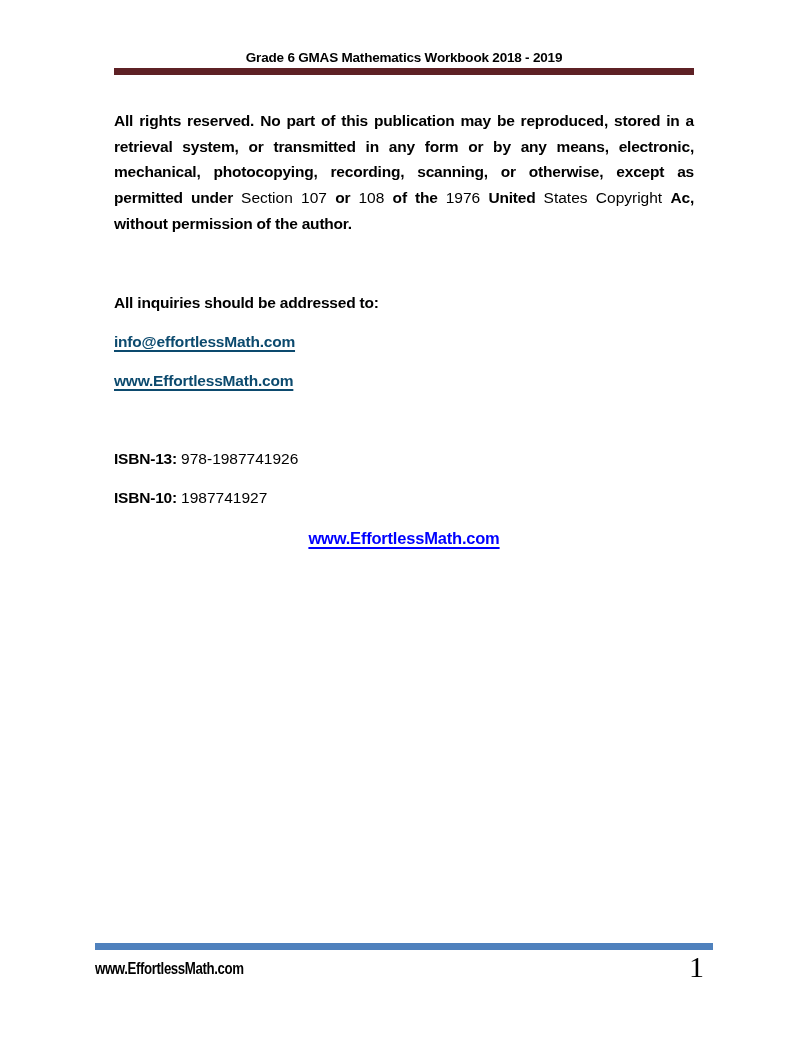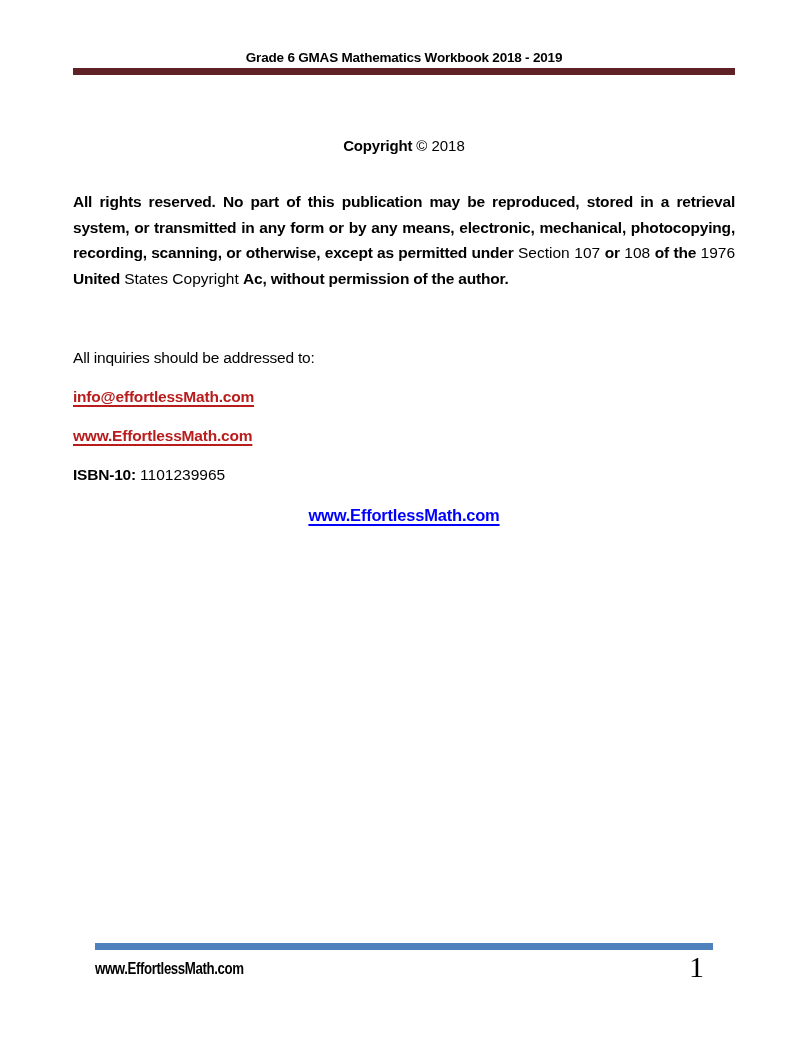--- a/index.html
+++ b/index.html
@@ -4,21 +4,21 @@
 <style>
   * { margin: 0; padding: 0; box-sizing: border-box; }
   html, body { background: #ffffff; }
   body { font-family: "Liberation Sans", sans-serif; color: #000; }
 
   .page {
     position: relative;
     width: 808px;
     height: 1045px;
     background: #ffffff;
-    padding: 0 73px;
+    padding: 0 114px;
     overflow: hidden; 
   }
 
   
   .running-title {
     margin-top: 48px;
     font-size: 13.5px;
     line-height: 20px;
     font-weight: 700;
     letter-spacing: -0.2px;
@@ -54,26 +54,26 @@
     font-weight: 700;
     letter-spacing: -0.2px;
   }
   .rights .r { font-weight: 400; }
 
   
   .inquiries {
     margin-top: 56px;
     font-size: 15.5px;
     line-height: 20px;
-    font-weight: 400;
+    font-weight: 700;
     letter-spacing: -0.2px;
   }
   .link-line { margin-top: 19px; line-height: 20px; }
   a.doc-link {
-    color: #b91c1c;
+    color: #0c4a6e;
     font-size: 15.5px;
     font-weight: 700;
     letter-spacing: -0.2px;
     text-decoration-thickness: 1.5px;
     text-underline-offset: 3px;
   }
 
   
   .isbn-line {
     font-size: 15.5px;
@@ -139,33 +139,33 @@
   }
 </style>
 </head>
 <body>
 
 <div class="page">
 
   <div class="running-title">Grade 6 GMAS Mathematics Workbook 2018 - 2019</div>
   <div class="header-rule"></div>
 
-  <p class="copyright-line"><span class="b">Copyright </span><span class="r">© 2018</span></p>
 
 
   <p class="rights"><span class="b">All rights reserved. No part of this publication may be reproduced, stored in a retrieval system, or transmitted in any form or by any means, electronic, mechanical, photocopying, recording, scanning, or otherwise, except as permitted under </span><span class="r">Section 107 </span><span class="b">or </span><span class="r">108 </span><span class="b">of the </span><span class="r">1976 </span><span class="b">United </span><span class="r">States Copyright </span><span class="b">Ac, without permission of the author.</span></p>
 
   <p class="inquiries">All inquiries should be addressed to:</p>
 
   <p class="link-line"><a href="#" class="doc-link">info@effortlessMath.com</a></p>
 
   <p class="link-line"><a href="#" class="doc-link">www.EffortlessMath.com</a></p>
 
+  <p class="isbn-line isbn-13"><span class="isbn-label">ISBN-13: </span><span class="isbn-value">978-1987741926</span></p>
 
-  <p class="isbn-line isbn-10"><span class="isbn-label">ISBN-10: </span><span class="isbn-value">1101239965</span></p>
+  <p class="isbn-line isbn-10"><span class="isbn-label">ISBN-10: </span><span class="isbn-value">1987741927</span></p>
 
 
   <p class="publisher-link-line"><a href="#" class="publisher-link">www.EffortlessMath.com</a></p>
 
   <div class="footer-rule"></div>
   <div class="footer-site">www.EffortlessMath.com</div>
   <div class="page-number">1</div>
 
 </div>
 

